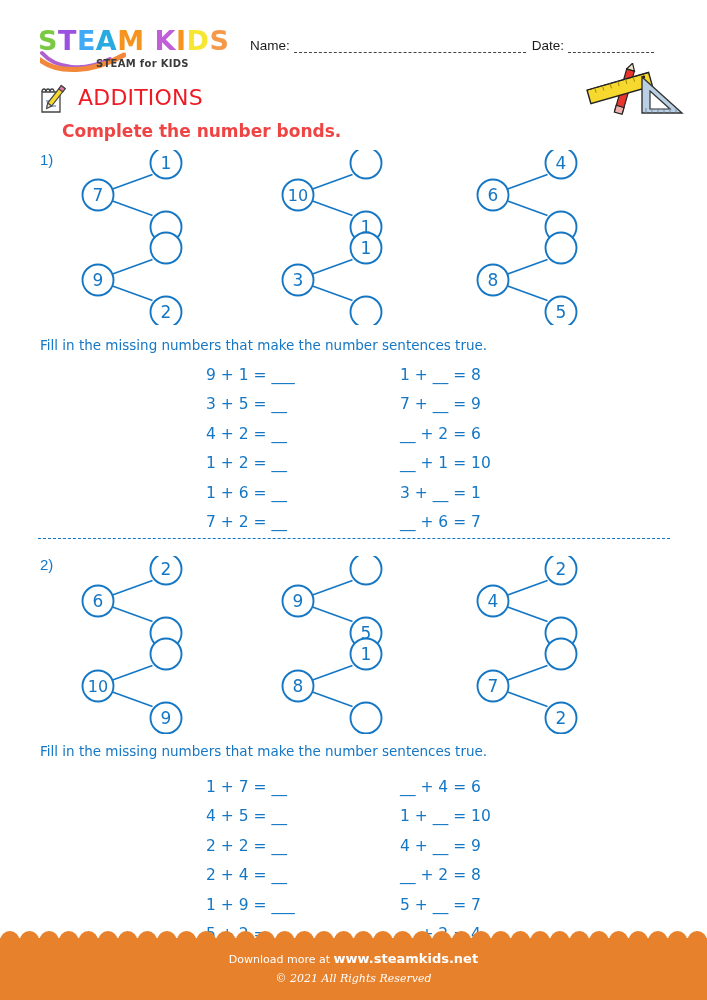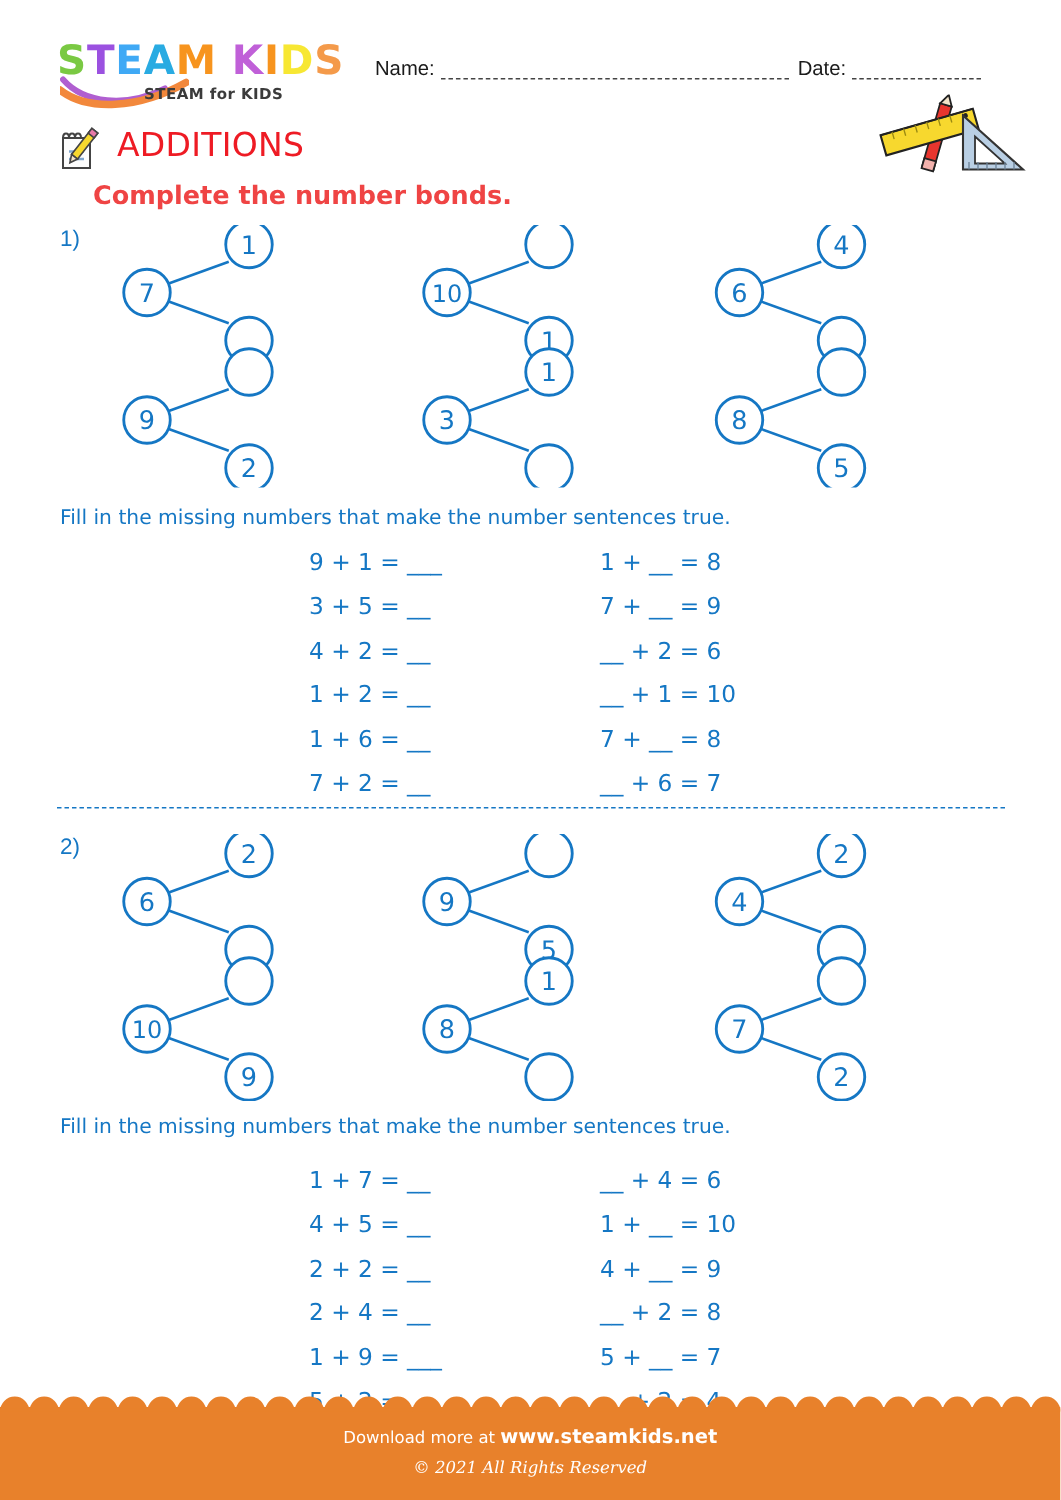--- a/index.html
+++ b/index.html
@@ -222,21 +222,21 @@
       <div class="eq-row">
         <div class="eq-col eq-left">4 + 2 = __</div>
         <div class="eq-col eq-right">__ + 2 = 6</div>
       </div>
       <div class="eq-row">
         <div class="eq-col eq-left">1 + 2 = __</div>
         <div class="eq-col eq-right">__ + 1 = 10</div>
       </div>
       <div class="eq-row">
         <div class="eq-col eq-left">1 + 6 = __</div>
-        <div class="eq-col eq-right">7 + __ = 8</div>
+        <div class="eq-col eq-right">3 + __ = 1</div>
       </div>
       <div class="eq-row">
         <div class="eq-col eq-left">7 + 2 = __</div>
         <div class="eq-col eq-right">__ + 6 = 7</div>
       </div>
     </div>
 
   <div class="divider"></div>
 
   <div class="sec-label" style="left:40px; top:556px;">2)</div>

